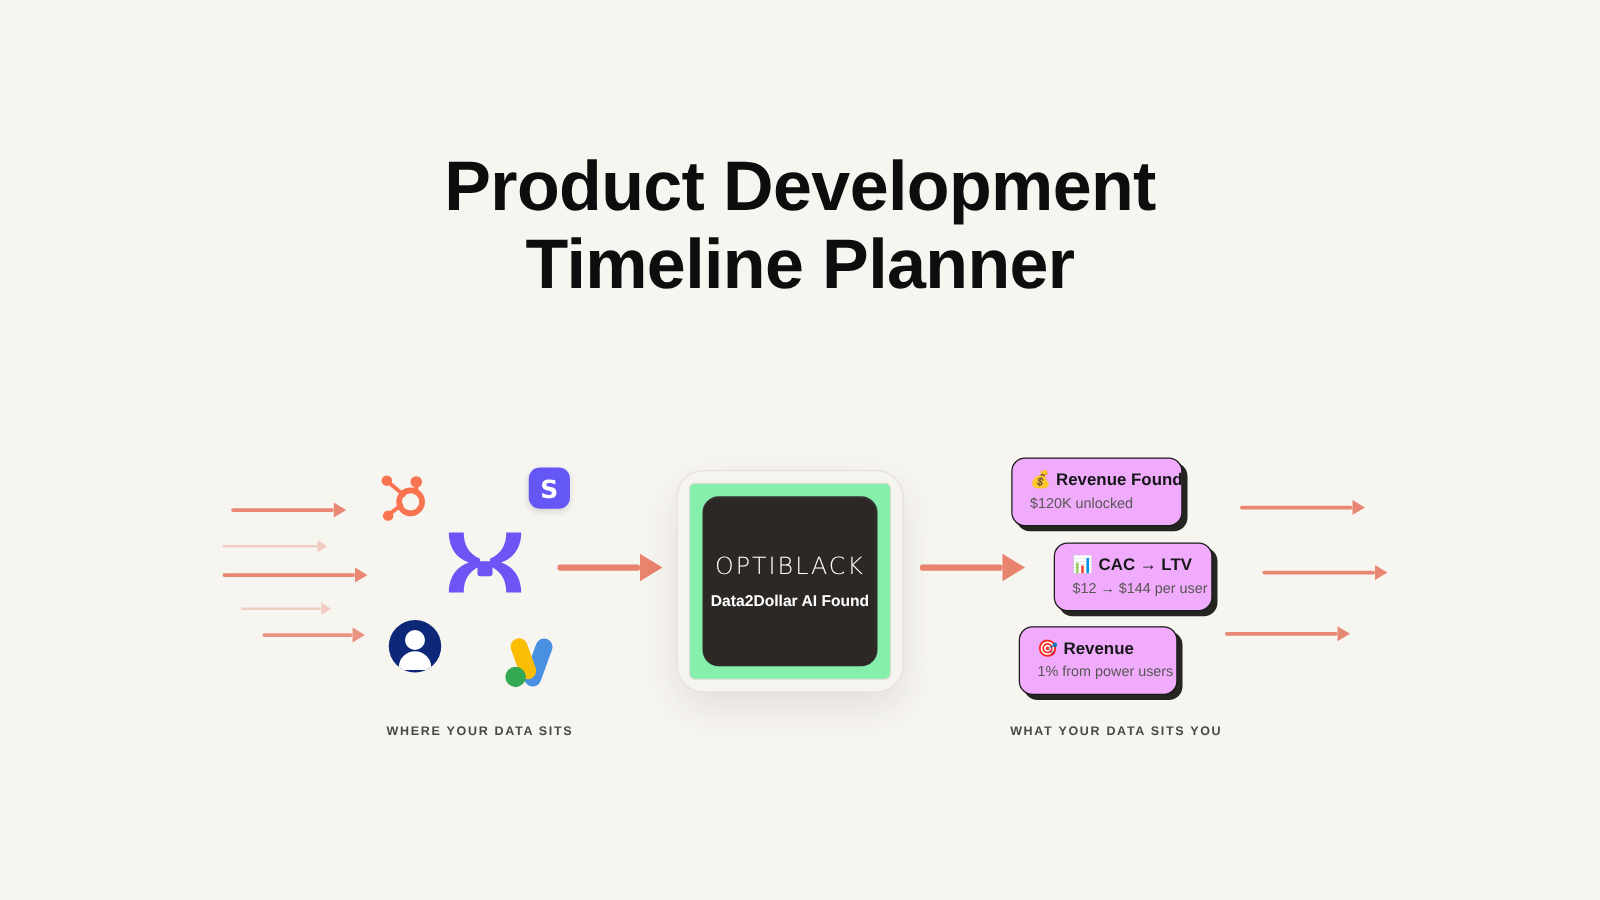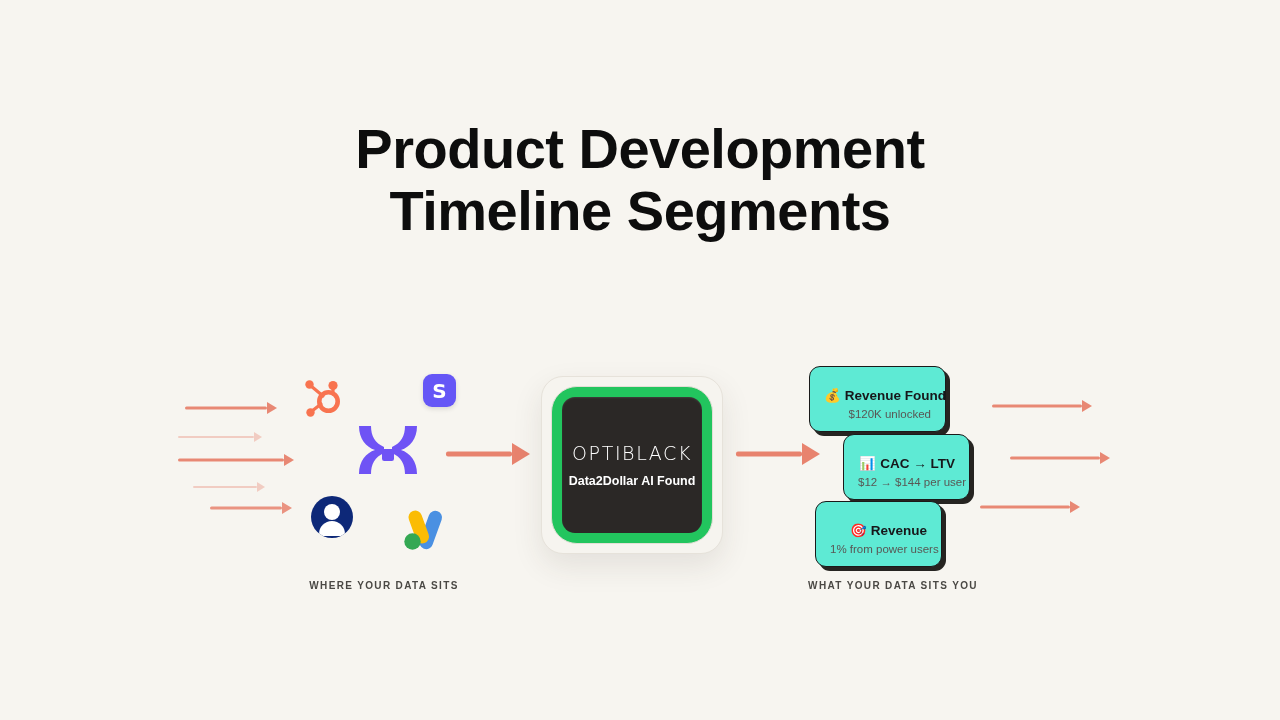--- a/index.html
+++ b/index.html
@@ -77,22 +77,22 @@
   .chip-outer {
     position:absolute;
     width:182px; height:178px;
     border-radius:22px;
     background:#f6f4ef;
     border:1.5px solid #e6e2da;
     box-shadow:0 12px 30px rgba(60,50,40,.10);
   }
   .chip-mid {
     position:absolute; left:9px; top:9px; right:9px; bottom:9px;
-    border-radius:26px;
-    background:#22c55e;
+    border-radius:5px;
+    background:#86efac;
     border:1.5px solid #e3dfd6;
   }
   .chip-core {
     position:absolute; left:10px; top:10px; right:10px; bottom:10px;
     border-radius:13px;
     background:#2b2826;
     display:flex; flex-direction:column;
     align-items:center; justify-content:center;
     box-shadow:inset 0 1px 2px rgba(255,255,255,.10);
   }
@@ -102,26 +102,26 @@
     font-family:"DejaVu Sans", sans-serif;
   }
   .chip-sub {
     margin-top:9px; color:#fff; font-size:12.5px; font-weight:700;
     line-height:16px; text-align:center; max-width:130px;
   }
 
   
   .out-card {
     position:absolute;
-    background:#5eead4;
+    background:#f0abfc;
     border:1.5px solid #1a1a1a;
     border-radius:11px;
     box-shadow:4px 4px 0 #262421;
-    padding:20px 14px 9px;
-    text-align:right;
+    padding:8px 14px 9px;
+    text-align:left;
   }
   .out-card .ttl {
     font-size:13.5px; font-weight:700; color:#17171a;
     white-space:nowrap; line-height:17px;
   }
   .out-card .ttl .emo { margin-right:4px; font-family:"DejaVu Sans", sans-serif; }
   .out-card .sub {
     margin-top:3px; font-size:11.5px; color:#595754;
     white-space:nowrap; line-height:15px;
   }
@@ -133,21 +133,21 @@
     letter-spacing:1.35px; white-space:nowrap;
   }
 </style>
 </head>
 <body>
 
 <div id="stage">
 
   <div class="title">
     <span class="line">Product Development</span>
-    <span class="line">Timeline Segments</span>
+    <span class="line">Timeline Planner</span>
   </div>
 
   <div class="arrow" style="left:185px; top:408px; width:92px; opacity:.95;">
     <div class="shaft" style="width:82px;"></div>
     <div class="head" style="left:82px;"></div>
   </div>
   <div class="arrow thin" style="left:178px; top:437px; width:84px; opacity:.35;">
     <div class="shaft" style="width:76px;"></div>
     <div class="head" style="left:76px;"></div>
   </div>

